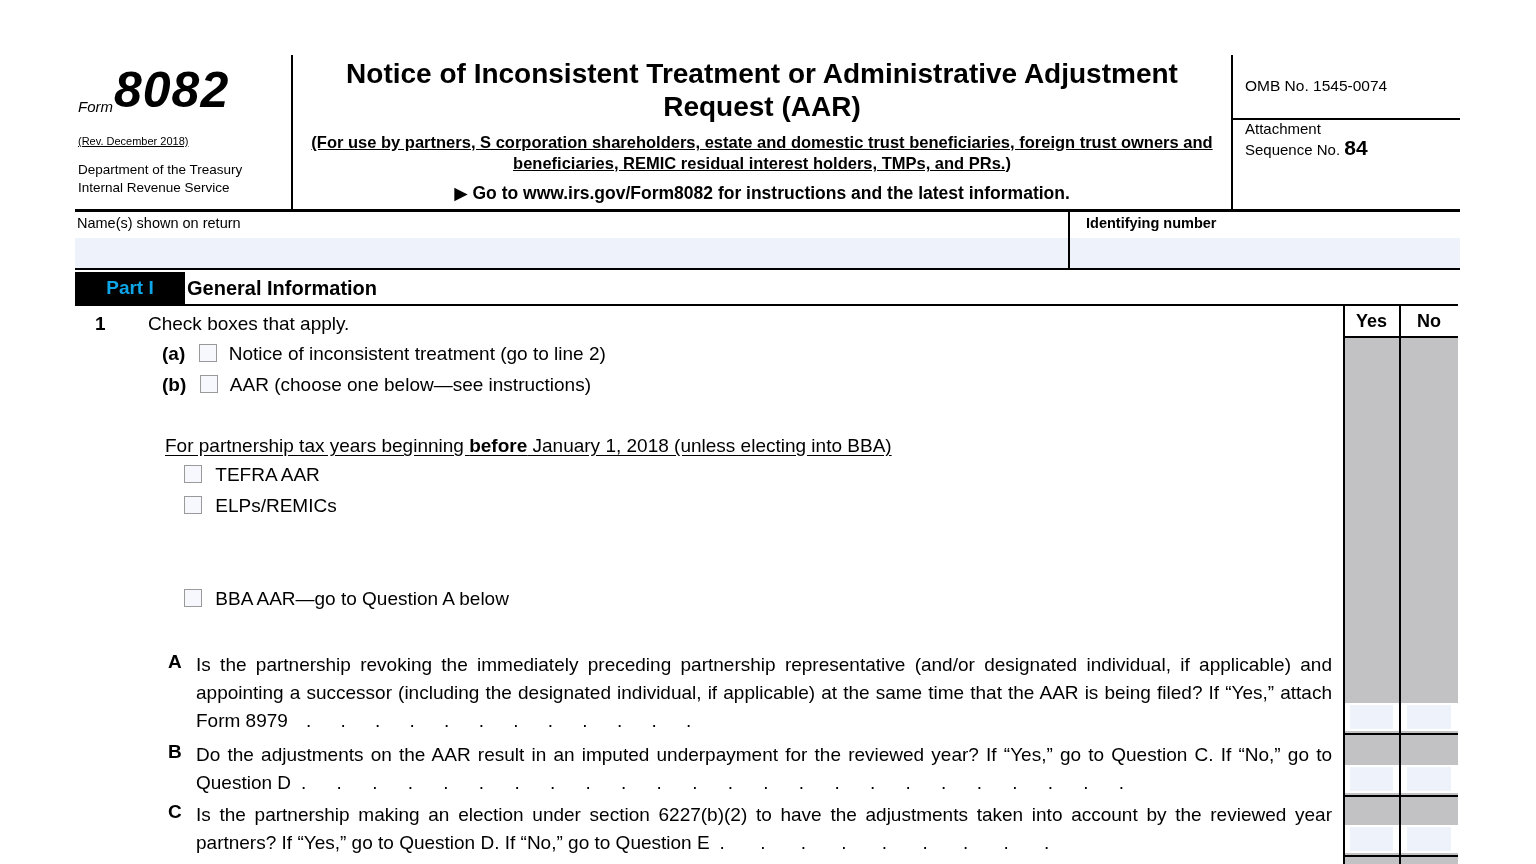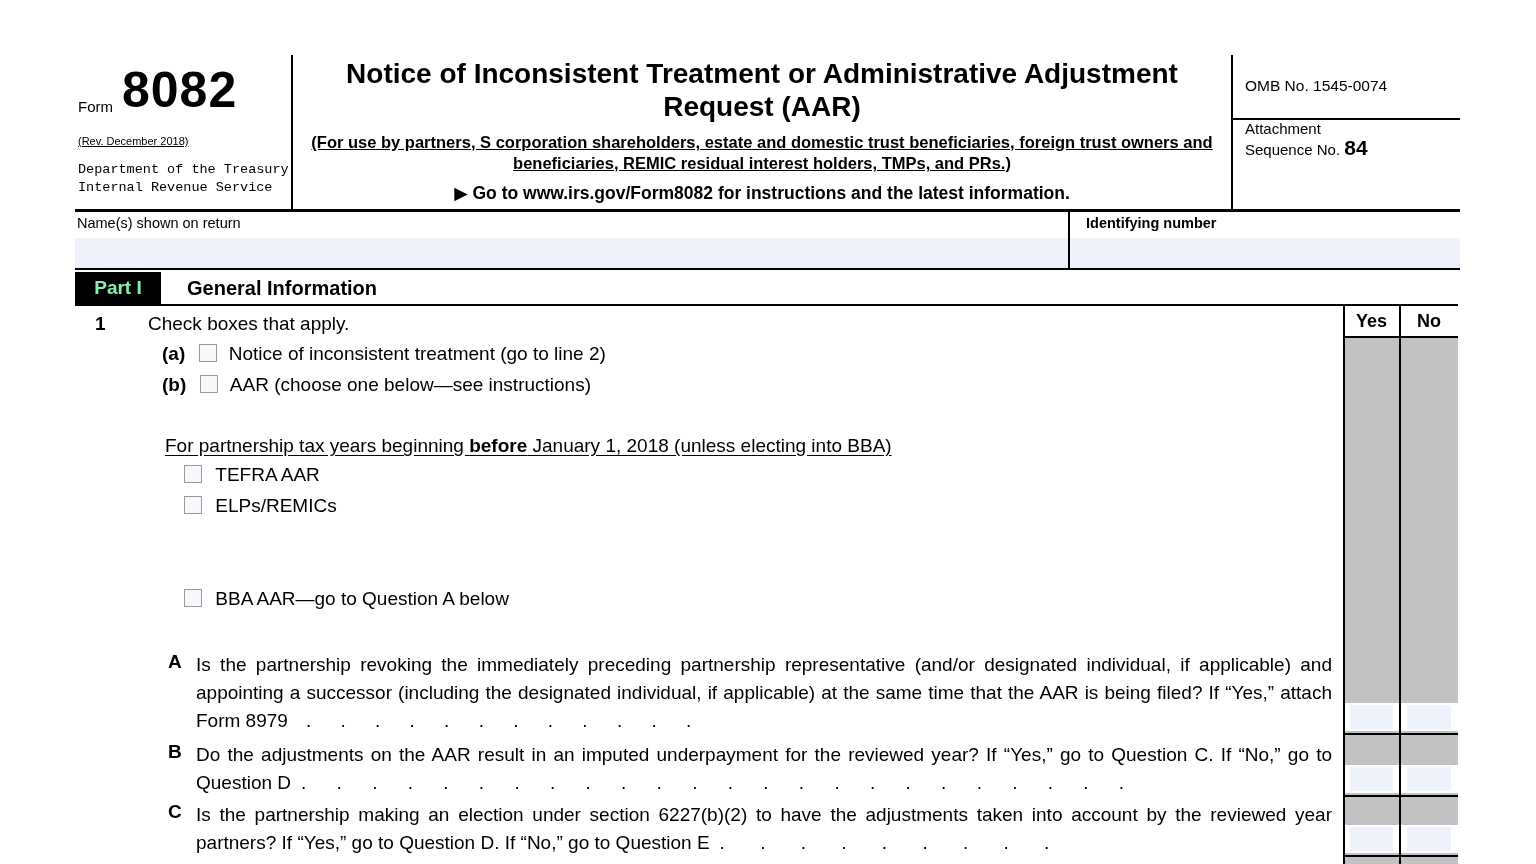--- a/index.html
+++ b/index.html
@@ -7,40 +7,40 @@
         font-family:"Liberation Sans","DejaVu Sans",sans-serif;color:#000;}
   .abs{position:absolute;}
 
   
   .hdr-left{left:75px;top:55px;width:216px;height:154px;border-right:2px solid #000;}
   .hdr-center{left:293px;top:55px;width:938px;height:154px;border-right:2px solid #000;text-align:center;}
   .hdr-right{left:1233px;top:55px;width:227px;height:154px;}
   .form-word{font-size:15px;}
   .form-number{font-size:50px;font-weight:bold;letter-spacing:1px;line-height:1;}
   .rev{font-size:11px;text-decoration:underline;}
-  .dept{font-size:13.5px;line-height:18px;font-family:Liberation Mono, monospace;}
+  .dept{font-size:13.5px;line-height:18px;}
   .main-title{font-size:28px;font-weight:bold;line-height:33px;padding-top:2px;}
   .subtitle{font-size:16.5px;font-weight:bold;line-height:21px;margin:9px auto 0;width:930px;text-decoration:underline;}
   .goto-line{font-size:17.5px;font-weight:bold;margin-top:9px;}
   .goto-url{}
   .omb{font-size:15.5px;padding:22px 0 0 12px;}
   .hdr-right-divider{left:0;top:63px;width:227px;height:2px;background:#000;}
   .attach{font-size:15px;line-height:19px;padding:24px 0 0 12px;}
   .attach-num{font-size:21px;font-weight:bold;}
   .heavy-rule{left:75px;top:209px;width:1385px;height:3px;background:#000;}
 
   
   .name-label{left:77px;top:215px;font-size:14.5px;}
   .id-label{left:1086px;top:215px;font-size:14.5px;font-weight:bold;}
   .name-fill{left:75px;top:238px;width:1385px;height:30px;background:#eef2fb;}
   .name-divider{left:1068px;top:211px;width:2px;height:57px;background:#000;}
   .name-bottom{left:75px;top:268px;width:1385px;height:2px;background:#000;}
 
   
-  .part-badge{left:75px;top:272px;width:86px;height:32px;background:#000;color:#86efac;
+  .part-badge{left:75px;top:272px;width:110px;height:32px;background:#000;color:#0ea5e9;
               font-size:19px;font-weight:bold;display:flex;align-items:center;justify-content:center;}
   .part-title{left:187px;top:277px;font-size:20px;font-weight:bold;}
   .part-bottom{left:75px;top:304px;width:1383px;height:2px;background:#000;}
 
   
   .body-text{font-size:19px;line-height:26px;}
   .bold{font-weight:bold;}
   .cb{display:inline-block;width:16px;height:16px;border:1.5px solid #9a9a9a;background:#f6f8fd;
       vertical-align:-2px;}
   .u-heading{font-size:19px;text-decoration:underline;text-underline-offset:3px;line-height:29px;}
@@ -67,21 +67,21 @@
   .vline{position:absolute;top:0;width:2px;height:558px;background:#000;}
   .vline-left{left:0;}
   .vline-mid{left:56px;}
 </style>
 </head>
 <body>
 
 <div class="page">
 
   <div class="abs hdr-left">
-    <div style="display:flex;align-items:flex-end;gap:9px;padding:10px 0 0 3px;">
+    <div style="display:flex;align-items:flex-end;gap:1px;padding:10px 0 0 3px;font-style:italic;">
       <span class="form-word">Form</span>
       <span class="form-number">8082</span>
     </div>
     <div class="rev" style="margin:20px 0 0 3px;">(Rev. December 2018)</div>
     <div class="dept" style="margin:14px 0 0 3px;">
       <div>Department of the Treasury</div>
       <div>Internal Revenue Service</div>
     </div>
   </div>
 

